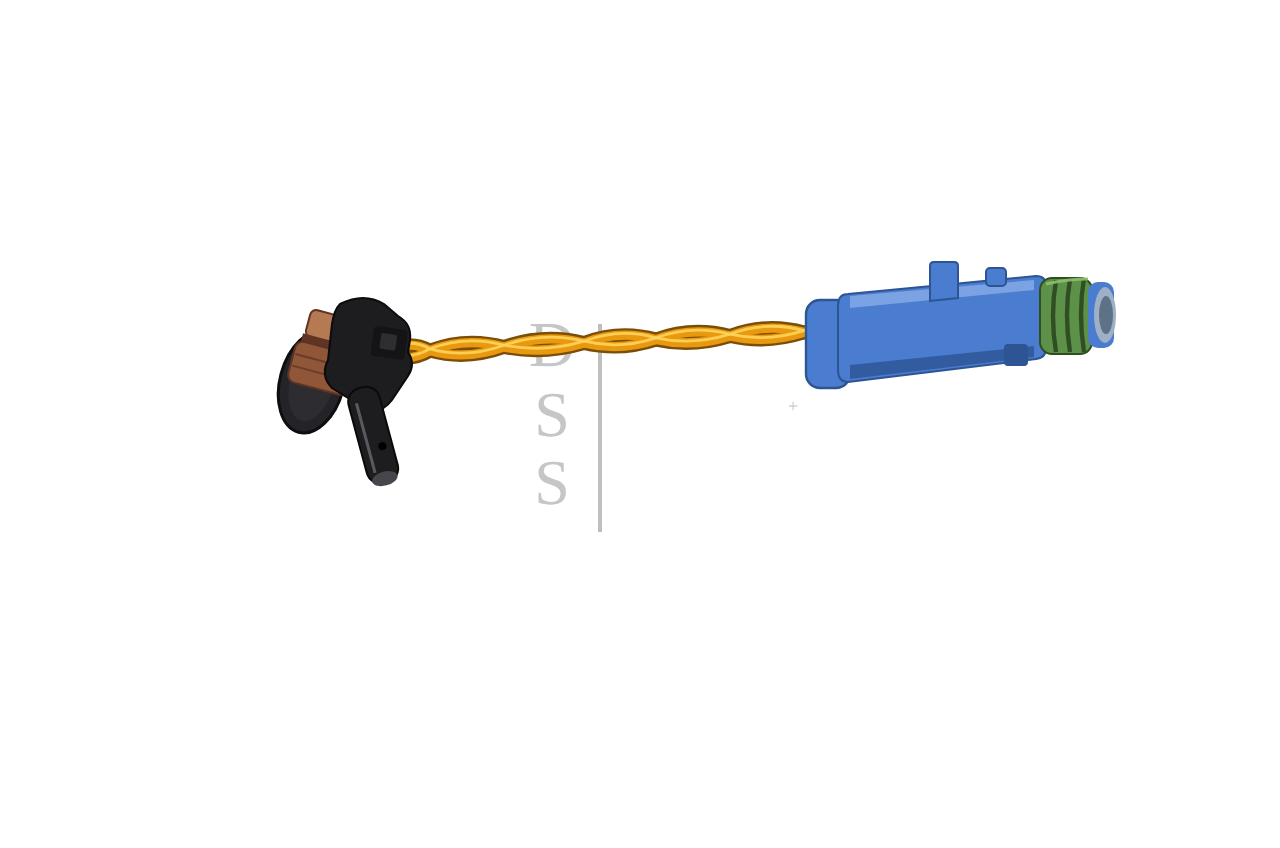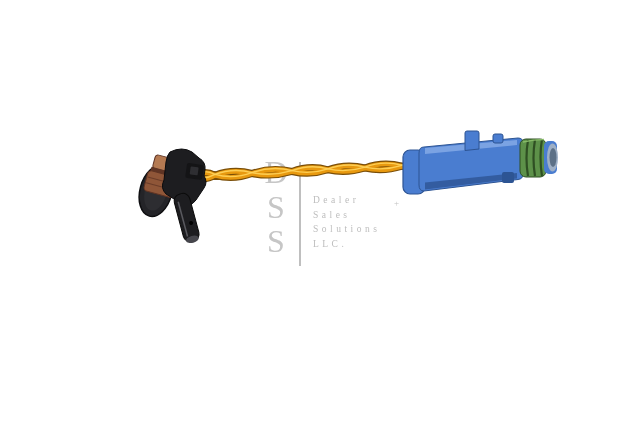--- a/index.html
+++ b/index.html
@@ -36,26 +36,20 @@
 
 <div class="stage" style="background: rgb(255, 255, 255);">
 
   <div class="watermark" style="color: rgb(198, 198, 198);">
     <div class="wm-initials">
       <span>D</span>
       <span>S</span>
       <span>S</span>
     </div>
     <div class="wm-divider"></div>
-    <div class="wm-text">
-      <div>Dealer</div>
-      <div>Sales</div>
-      <div>Solutions</div>
-      <div>LLC.</div>
-    </div>
     <span class="wm-mark">+</span>
   </div>
 
   <svg width="640" height="424" viewBox="0 0 640 424">
 
     <g>
       <path fill="none" stroke-width="7" stroke-linecap="round" d="M199,173.5 Q207,171 215,175.3 Q233,168.4 252,173.5 Q272,177.5 292,171.5 Q310,164.7 328,169.8 Q346,173.9 365,168 Q383,161.1 402,166.2 Q405,166.6 409,166.4" stroke="#7a4e08"></path>
       <path fill="none" stroke-width="7" stroke-linecap="round" d="M199,178.5 Q207,180 215,175.3 Q233,180.4 252,173.5 Q272,166.5 292,171.5 Q310,175.8 328,169.8 Q346,163.1 365,168 Q383,172.2 402,166.2 Q405,165.8 409,166.0" stroke="#7a4e08"></path>
       <path fill="none" stroke-width="4.6" stroke-linecap="round" d="M199,173.5 Q207,171 215,175.3 Q233,168.4 252,173.5 Q272,177.5 292,171.5 Q310,164.7 328,169.8 Q346,173.9 365,168 Q383,161.1 402,166.2 Q405,166.6 409,166.4" stroke="#e8990f"></path>
       <path fill="none" stroke-width="4.6" stroke-linecap="round" d="M199,178.5 Q207,180 215,175.3 Q233,180.4 252,173.5 Q272,166.5 292,171.5 Q310,175.8 328,169.8 Q346,163.1 365,168 Q383,172.2 402,166.2 Q405,165.8 409,166.0" stroke="#e8990f"></path>

